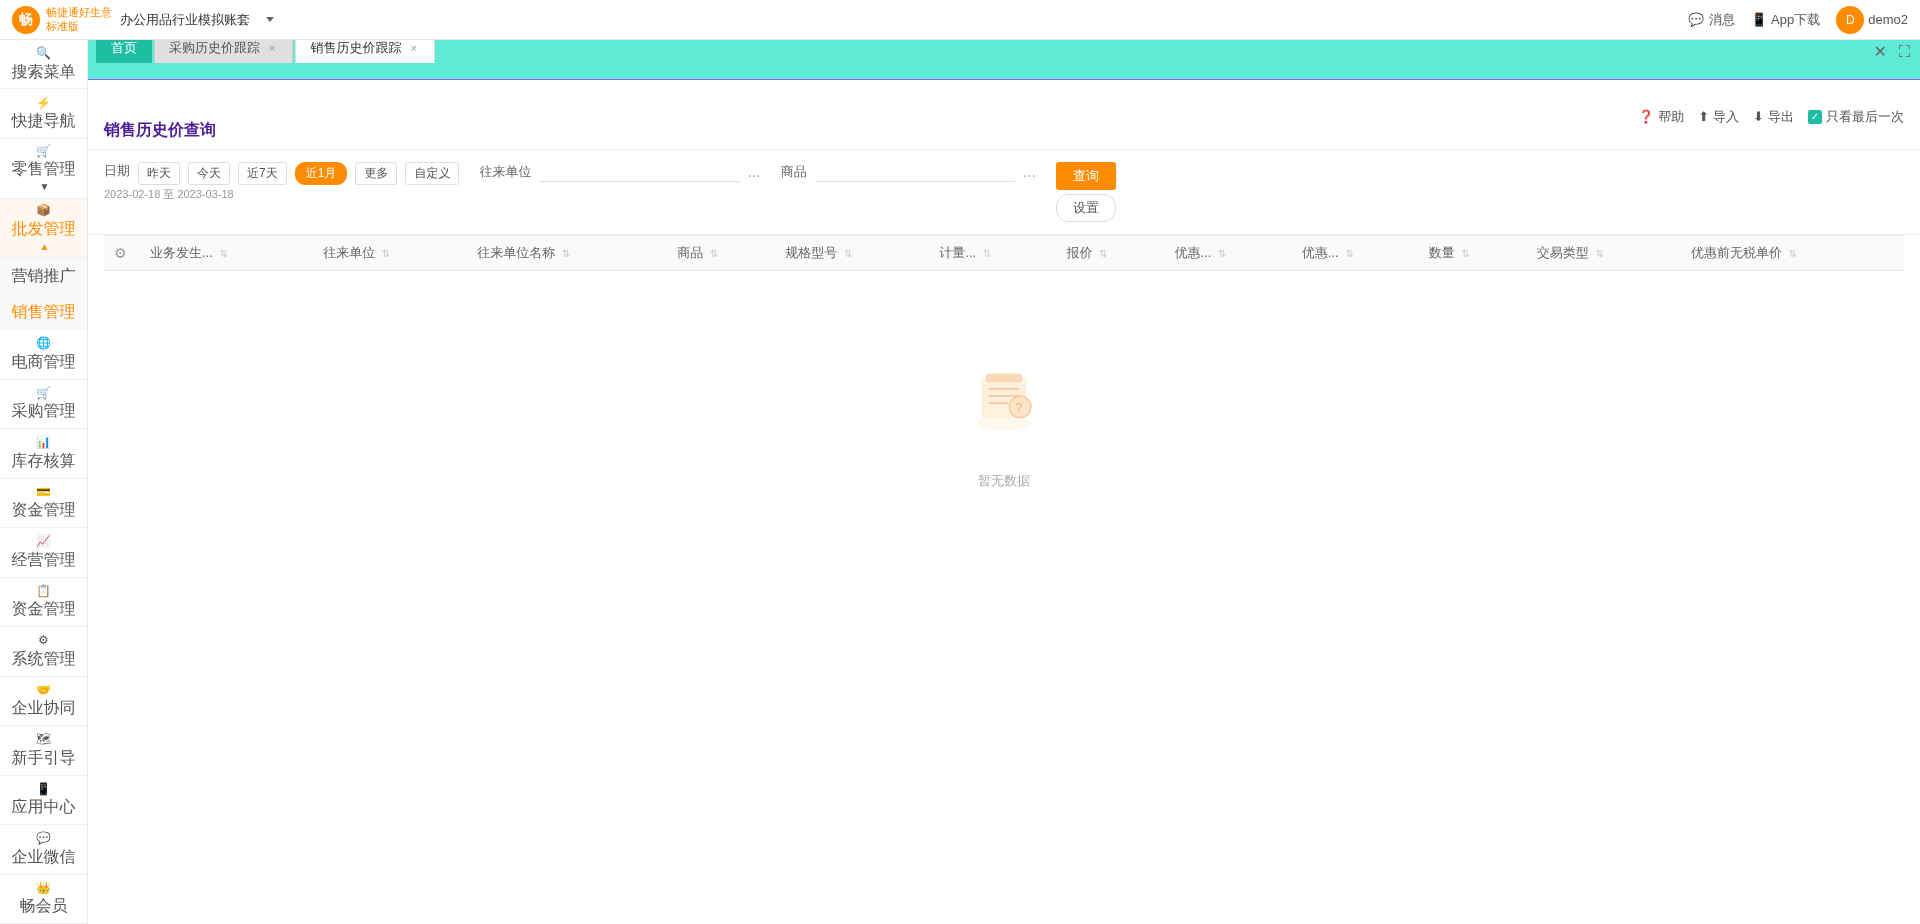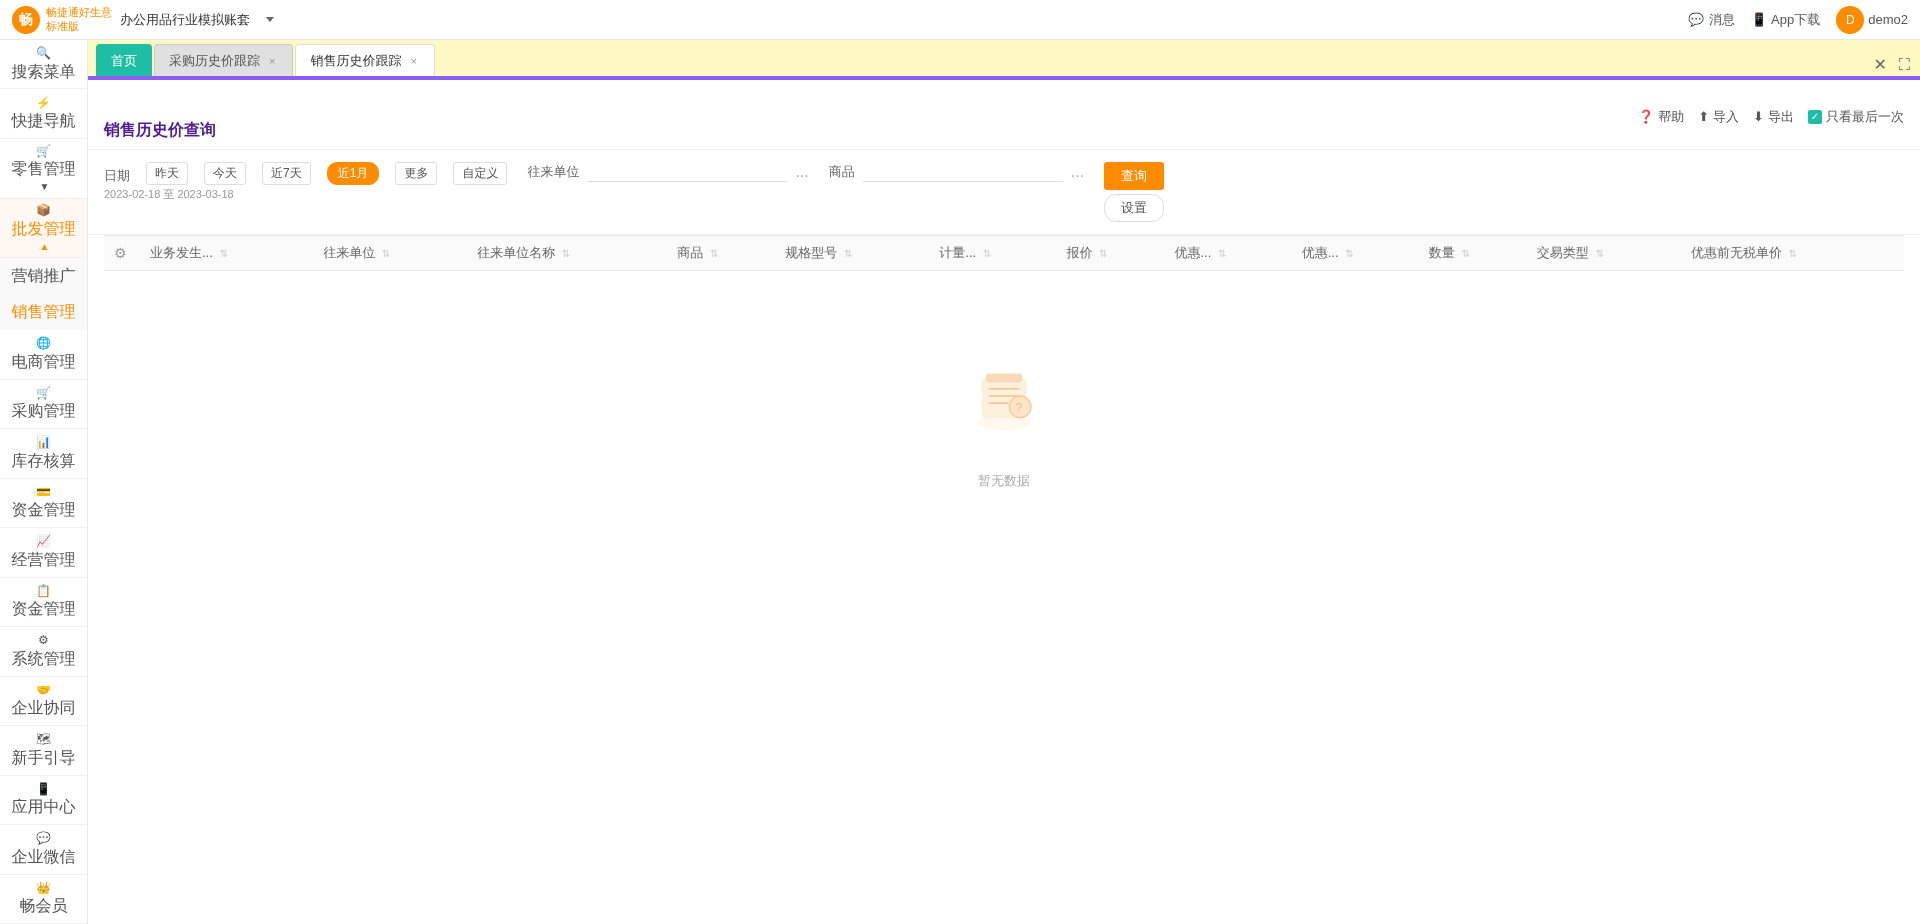--- a/index.html
+++ b/index.html
@@ -136,26 +136,26 @@
     .content-area {
       flex: 1;
       display: flex;
       flex-direction: column;
       overflow: hidden;
     }
 
     
     .tab-bar {
       height: 40px;
-      background: #fef9c3;
+      background: #5eead4;
       display: flex;
       align-items: flex-end;
-      padding: 0 8px;
+      padding: 16px 8px;
       flex-shrink: 0;
-      border-bottom: 4px solid #8b5cf6;
+      border-bottom: 1px solid #8b5cf6;
     }
     .tab {
       display: flex;
       align-items: center;
       gap: 6px;
       padding: 6px 14px;
       border-radius: 4px 4px 0 0;
       cursor: pointer;
       font-size: 13px;
       color: #555;
@@ -255,22 +255,22 @@
     .filter-area {
       padding: 12px 16px;
       border-bottom: 1px solid #f0f0f0;
       display: flex;
       align-items: flex-start;
       gap: 20px;
       flex-wrap: wrap;
     }
     .filter-row {
       display: flex;
-      align-items: flex-end;
-      gap: 16px;
+      align-items: flex-start;
+      gap: 8px;
       flex-wrap: wrap;
     }
     .filter-label {
       font-size: 13px;
       color: #666;
       white-space: nowrap;
     }
     .date-btn {
       padding: 2px 8px;
       border: 1px solid #ddd;

